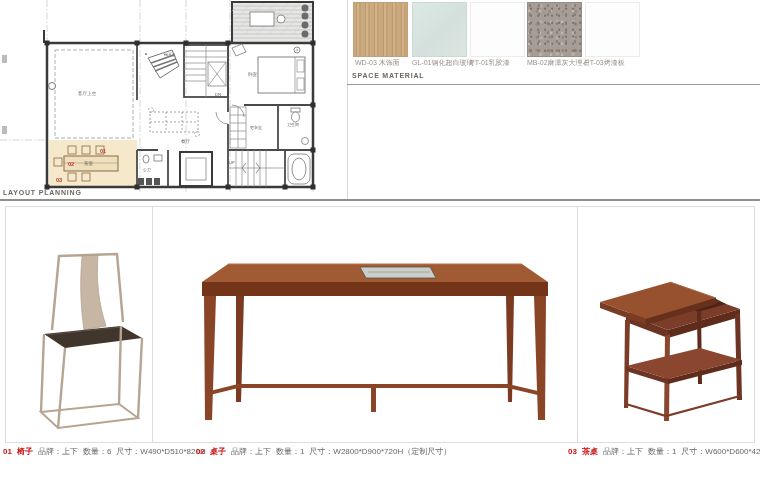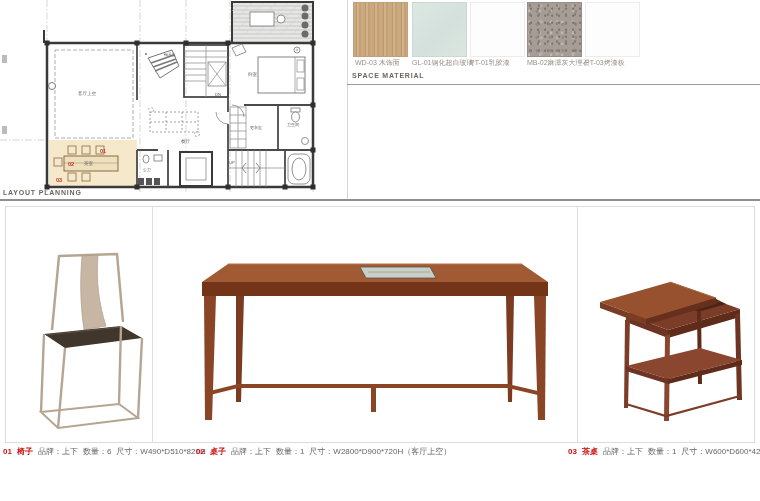--- a/index.html
+++ b/index.html
@@ -305,17 +305,17 @@
     <polygon points="72,121 146,102 146,107 72,126" fill="#5f2b1a"></polygon>
   </g>
 
   <path d="M30 146L70 158L144 138" fill="none" stroke="#7c3d28" stroke-width="2.2"></path>
 </svg>
 
 <div class="abs cap" style="left:3px">
   <span class="rd">01</span><span class="rd">椅子</span><span>品牌：上下</span><span>数量：6</span><span>尺寸：W490*D510*820H</span>
 </div>
 <div class="abs cap" style="left:196px">
-  <span class="rd">02</span><span class="rd">桌子</span><span>品牌：上下</span><span>数量：1</span><span>尺寸：W2800*D900*720H（客厅上空）</span>
+  <span class="rd">02</span><span class="rd">桌子</span><span>品牌：上下</span><span>数量：1</span><span>尺寸：W2800*D900*720H（定制尺寸）</span>
 </div>
 <div class="abs cap" style="left:568px">
   <span class="rd">03</span><span class="rd">茶桌</span><span>品牌：上下</span><span>数量：1</span><span>尺寸：W600*D600*420H（定制尺寸）</span>
 </div>
 
 </body></html>

